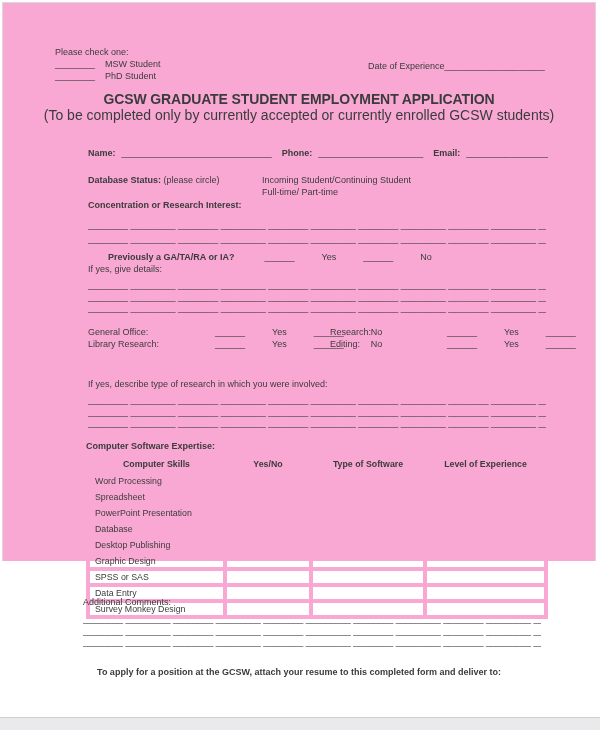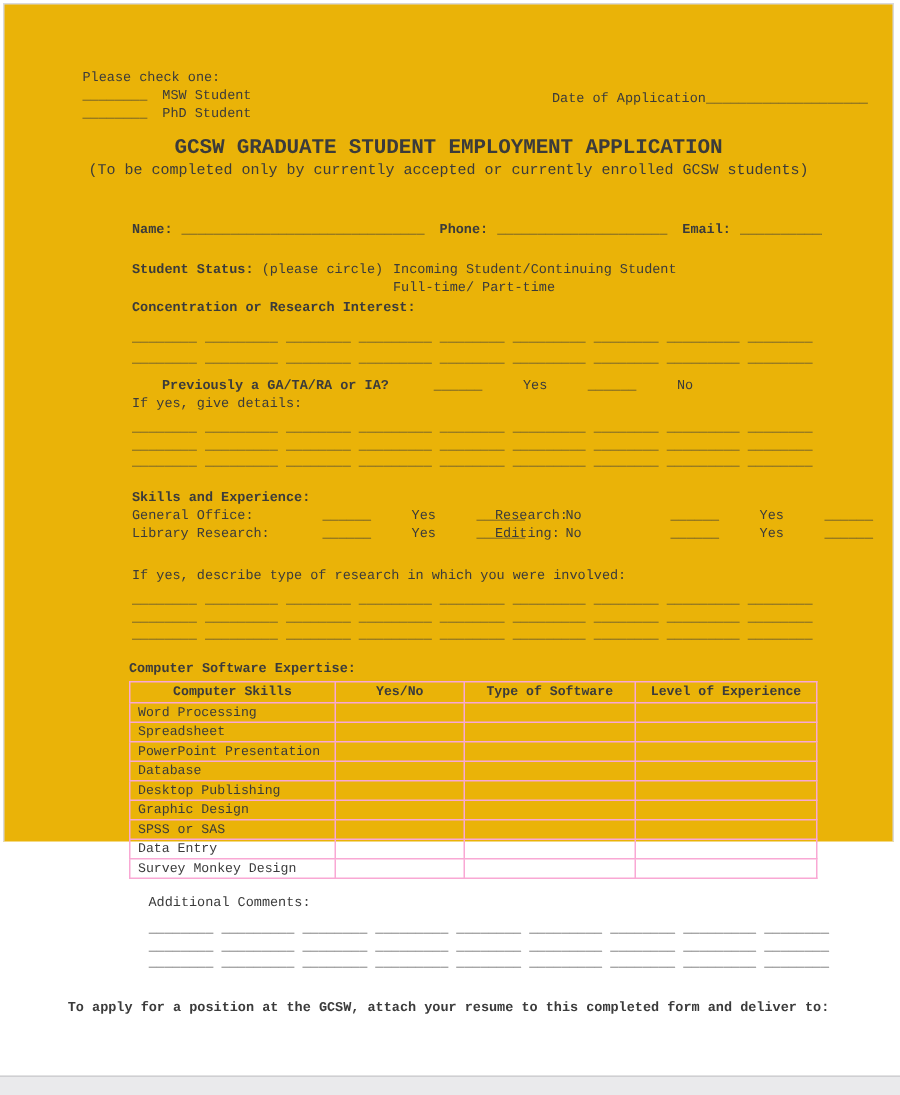--- a/index.html
+++ b/index.html
@@ -2,75 +2,75 @@
 <html><head>
 <meta charset="utf-8">
 <style>
   html,body{margin:0;padding:0;}
   body{
     width:600px;height:730px;position:relative;background:#ffffff;
     font-family:"Liberation Sans", sans-serif;color:#3b3b3b;
   }
   .sheet{
     position:absolute;left:2px;top:2px;width:594px;height:559px;
-    background:#eab308;border:1px solid #d9d9dc;border-bottom:none;box-sizing:border-box;font-family:Liberation Mono, monospace;
+    background:#f9a8d4;border:1px solid #d9d9dc;border-bottom:none;box-sizing:border-box;
   }
   .bottom-strip{
     position:absolute;left:0;top:717px;width:600px;height:13px;
     background:#eaeaec;border-top:1px solid #cfcfd2;box-sizing:border-box;
   }
   .abs{position:absolute;}
   .b{font-weight:bold;}
   .t9{font-size:9px;line-height:12px;}
-  .t88{font-size:10px;line-height:12px;}
+  .t88{font-size:14px;line-height:12px;}
   .center{width:100%;text-align:center;}
   .fill-line{
     height:11.5px;line-height:11.5px;font-size:9px;overflow:hidden;white-space:nowrap;
     color:#3e3e3e;width:458px;
   }
   .clip{overflow:hidden;white-space:nowrap;}
   .gapR6{margin-right:6px;}
   .gapR10{margin-right:10px;}
   .yn span{margin-right:7px;padding-left:20px;}
   .skills-row{display:grid;grid-template-columns:107px 135px 97px auto;}
   table{border-collapse:collapse;table-layout:fixed;width:458px;margin-top:2px;}
-  th,td{border:1px solid #f9a8d4;font-size:8.8px;padding:0 5px;height:12px;line-height:11px;overflow:hidden;white-space:nowrap;}
+  th,td{border:4px solid #f9a8d4;font-size:8.8px;padding:0 5px;height:12px;line-height:11px;overflow:hidden;white-space:nowrap;}
   th{font-weight:bold;text-align:center;height:13px;}
   td.skill{text-align:left;}
   .opt-label{padding-left:10px;}
 </style>
 </head>
 <body>
 
 <div class="sheet">
 
   <div class="abs t9" style="left:52px;top:43px;">
     <div>Please check one:</div>
     <div>
       <span>________</span><span class="opt-label">MSW Student</span>
     </div>
     <div>
       <span>________</span><span class="opt-label">PhD Student</span>
     </div>
   </div>
 
   <div class="abs t9" style="left:365px;top:57px;">
-    <span>Date of Application</span><span>____________________</span>
+    <span>Date of Experience</span><span>____________________</span>
   </div>
 
   <div class="abs center b" style="top:89px;font-size:14px;line-height:14px;letter-spacing:-0.1px;">GCSW GRADUATE STUDENT EMPLOYMENT APPLICATION</div>
   <div class="abs center t88" style="top:106px;">(To be completed only by currently accepted or currently enrolled GCSW students)</div>
 
   <div class="abs t9 clip" style="left:85px;top:144px;width:460px;">
     <span class="b gapR6">Name:</span><span class="gapR10">______________________________</span><span class="b gapR6">Phone:</span><span class="gapR10">_____________________</span><span class="b gapR6">Email:</span><span>________________________</span>
   </div>
 
   <div class="abs t9" style="left:85px;top:171px;width:460px;display:grid;grid-template-columns:174px auto;">
     <div>
-      <span class="b">Student Status:</span>
+      <span class="b">Database Status:</span>
       <span>(please circle)</span>
     </div>
     <div>
       <div>Incoming Student/Continuing Student</div>
       <div>Full-time/ Part-time</div>
     </div>
   </div>
 
   <div class="abs t9" style="left:85px;top:196px;width:458px;">
     <div class="b" style="margin-bottom:6px;">Concentration or Research Interest:</div>
@@ -84,21 +84,20 @@
     </div>
     <div>If yes, give details:</div>
     <div style="margin-top:5px;">
       <div class="fill-line">________ _________ ________ _________ ________ _________ ________ _________ ________ _________ ________ _________ ________ _________</div>
       <div class="fill-line">________ _________ ________ _________ ________ _________ ________ _________ ________ _________ ________ _________ ________ _________</div>
       <div class="fill-line">________ _________ ________ _________ ________ _________ ________ _________ ________ _________ ________ _________ ________ _________</div>
     </div>
   </div>
 
   <div class="abs t9" style="left:85px;top:323px;width:460px;">
-    <div class="b">Skills and Experience:</div>
     <div class="skills-row">
       <span>General Office:</span>
       <span class="yn"><span>______</span><span>Yes</span><span>______</span><span>No</span></span>
       <span>Research:</span>
       <span class="yn"><span>______</span><span>Yes</span><span>______</span><span>No</span></span>
     </div>
     <div class="skills-row">
       <span>Library Research:</span>
       <span class="yn"><span>______</span><span>Yes</span><span>______</span><span>No</span></span>
       <span>Editing:</span>
@@ -182,21 +181,21 @@
         <tr>
             <td class="skill">Survey Monkey Design</td>
             <td></td>
             <td></td>
             <td></td>
           </tr>
       </tbody>
     </table>
   </div>
 
-  <div class="abs t9" style="left:96px;top:593px;width:458px;">
+  <div class="abs t9" style="left:80px;top:593px;width:458px;">
     <div style="margin-bottom:6px;">Additional Comments:</div>
     <div class="fill-line">________ _________ ________ _________ ________ _________ ________ _________ ________ _________ ________ _________ ________ _________</div>
     <div class="fill-line">________ _________ ________ _________ ________ _________ ________ _________ ________ _________ ________ _________ ________ _________</div>
     <div class="fill-line">________ _________ ________ _________ ________ _________ ________ _________ ________ _________ ________ _________ ________ _________</div>
   </div>
 
   <div class="abs center b t9" style="top:663px;text-align:center;">To apply for a position at the GCSW, attach your resume to this completed form and deliver to:</div>
 
 </div>
 

